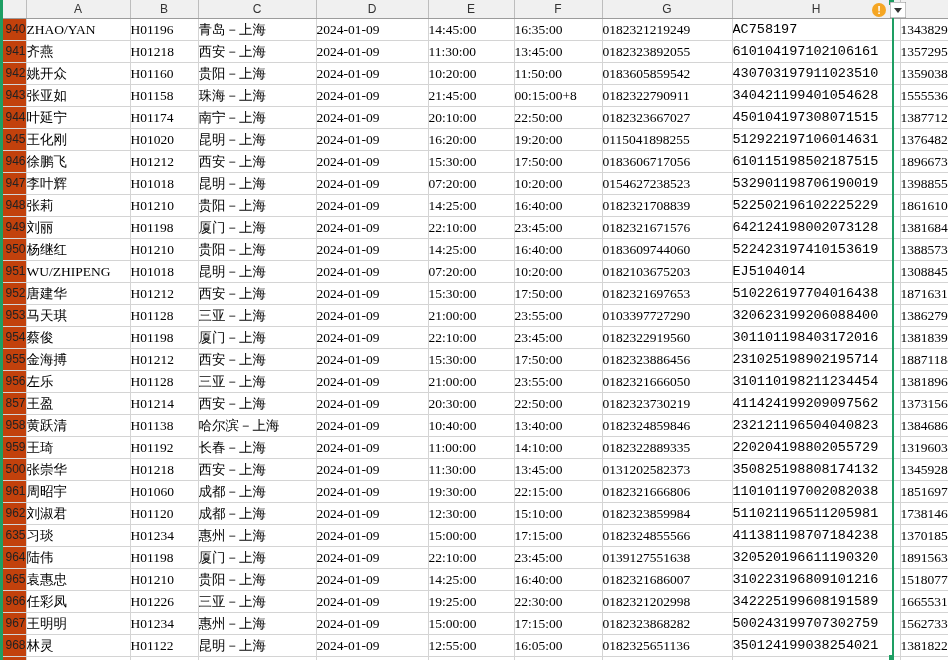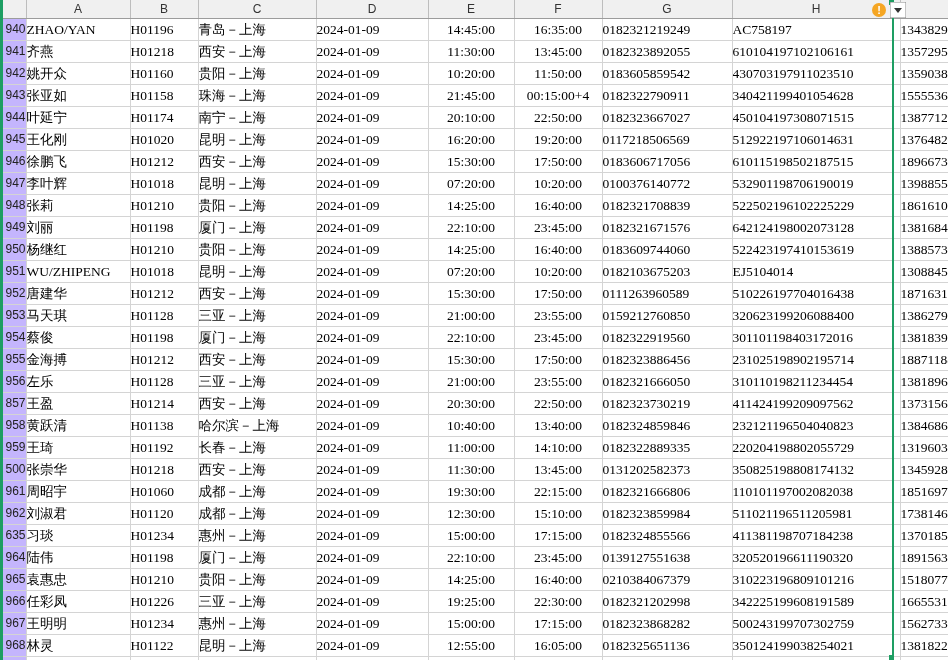--- a/index.html
+++ b/index.html
@@ -46,42 +46,42 @@
     text-align: center;
     font-family: "Liberation Sans", sans-serif;
     font-size: 12px;
     height: 18px;
     line-height: 18px;
     border-right: 1px solid #bdbdbd;
     border-bottom: 1px solid #9c9c9c;
   }
   
   td.rownum {
-    background: #c4b5fd;
+    background: #c2410c;
     color: #222222;
     text-align: right;
     padding-right: 3px;
     font-family: "Liberation Sans", sans-serif;
     font-size: 12px;
     border-right: 1px solid #9c9c9c;
     border-bottom: 1px solid #bdbdbd;
     width: 26px;
   }
   td.cell {
     padding-left: 3px;
     padding-right: 3px;
   }
   .c-name   { width: 104px; }
   .c-code   { width: 68px;  }
   .c-route  { width: 118px; }
   .c-date   { width: 112px; }
-  .c-time1  { width: 86px;  text-align: center; }
-  .c-time2  { width: 88px; text-align: center;  }
+  .c-time1  { width: 86px;  }
+  .c-time2  { width: 88px;  }
   .c-num1   { width: 130px; }
-  .c-num2   { width: 168px; }
+  .c-num2   { width: 168px; font-family: Liberation Mono, monospace; }
 
   
   .selband {
     position: absolute;
     top: 0;
     left: 892px;
     width: 2px;
     height: 660px;
     background: #1e9e63;
     z-index: 40;
@@ -188,21 +188,21 @@
           <td class="cell c-num2">430703197911023510</td>
           <td class="cell c-clip">13590388</td>
         </tr>
         <tr>
           <td class="rownum">943</td>
           <td class="cell c-name">张亚如</td>
           <td class="cell c-code">H01158</td>
           <td class="cell c-route">珠海－上海</td>
           <td class="cell c-date">2024-01-09</td>
           <td class="cell c-time1">21:45:00</td>
-          <td class="cell c-time2">00:15:00+4</td>
+          <td class="cell c-time2">00:15:00+8</td>
           <td class="cell c-num1">0182322790911</td>
           <td class="cell c-num2">340421199401054628</td>
           <td class="cell c-clip">15555361</td>
         </tr>
         <tr>
           <td class="rownum">944</td>
           <td class="cell c-name">叶延宁</td>
           <td class="cell c-code">H01174</td>
           <td class="cell c-route">南宁－上海</td>
           <td class="cell c-date">2024-01-09</td>
@@ -213,21 +213,21 @@
           <td class="cell c-clip">13877124</td>
         </tr>
         <tr>
           <td class="rownum">945</td>
           <td class="cell c-name">王化刚</td>
           <td class="cell c-code">H01020</td>
           <td class="cell c-route">昆明－上海</td>
           <td class="cell c-date">2024-01-09</td>
           <td class="cell c-time1">16:20:00</td>
           <td class="cell c-time2">19:20:00</td>
-          <td class="cell c-num1">0117218506569</td>
+          <td class="cell c-num1">0115041898255</td>
           <td class="cell c-num2">512922197106014631</td>
           <td class="cell c-clip">13764826</td>
         </tr>
         <tr>
           <td class="rownum">946</td>
           <td class="cell c-name">徐鹏飞</td>
           <td class="cell c-code">H01212</td>
           <td class="cell c-route">西安－上海</td>
           <td class="cell c-date">2024-01-09</td>
           <td class="cell c-time1">15:30:00</td>
@@ -237,21 +237,21 @@
           <td class="cell c-clip">18966733</td>
         </tr>
         <tr>
           <td class="rownum">947</td>
           <td class="cell c-name">李叶辉</td>
           <td class="cell c-code">H01018</td>
           <td class="cell c-route">昆明－上海</td>
           <td class="cell c-date">2024-01-09</td>
           <td class="cell c-time1">07:20:00</td>
           <td class="cell c-time2">10:20:00</td>
-          <td class="cell c-num1">0100376140772</td>
+          <td class="cell c-num1">0154627238523</td>
           <td class="cell c-num2">532901198706190019</td>
           <td class="cell c-clip">13988557</td>
         </tr>
         <tr>
           <td class="rownum">948</td>
           <td class="cell c-name">张莉</td>
           <td class="cell c-code">H01210</td>
           <td class="cell c-route">贵阳－上海</td>
           <td class="cell c-date">2024-01-09</td>
           <td class="cell c-time1">14:25:00</td>
@@ -297,33 +297,33 @@
           <td class="cell c-clip">13088454</td>
         </tr>
         <tr>
           <td class="rownum">952</td>
           <td class="cell c-name">唐建华</td>
           <td class="cell c-code">H01212</td>
           <td class="cell c-route">西安－上海</td>
           <td class="cell c-date">2024-01-09</td>
           <td class="cell c-time1">15:30:00</td>
           <td class="cell c-time2">17:50:00</td>
-          <td class="cell c-num1">0111263960589</td>
+          <td class="cell c-num1">0182321697653</td>
           <td class="cell c-num2">510226197704016438</td>
           <td class="cell c-clip">18716313</td>
         </tr>
         <tr>
           <td class="rownum">953</td>
           <td class="cell c-name">马天琪</td>
           <td class="cell c-code">H01128</td>
           <td class="cell c-route">三亚－上海</td>
           <td class="cell c-date">2024-01-09</td>
           <td class="cell c-time1">21:00:00</td>
           <td class="cell c-time2">23:55:00</td>
-          <td class="cell c-num1">0159212760850</td>
+          <td class="cell c-num1">0103397727290</td>
           <td class="cell c-num2">320623199206088400</td>
           <td class="cell c-clip">13862797</td>
         </tr>
         <tr>
           <td class="rownum">954</td>
           <td class="cell c-name">蔡俊</td>
           <td class="cell c-code">H01198</td>
           <td class="cell c-route">厦门－上海</td>
           <td class="cell c-date">2024-01-09</td>
           <td class="cell c-time1">22:10:00</td>
@@ -453,21 +453,21 @@
           <td class="cell c-clip">18915637</td>
         </tr>
         <tr>
           <td class="rownum">965</td>
           <td class="cell c-name">袁惠忠</td>
           <td class="cell c-code">H01210</td>
           <td class="cell c-route">贵阳－上海</td>
           <td class="cell c-date">2024-01-09</td>
           <td class="cell c-time1">14:25:00</td>
           <td class="cell c-time2">16:40:00</td>
-          <td class="cell c-num1">0210384067379</td>
+          <td class="cell c-num1">0182321686007</td>
           <td class="cell c-num2">310223196809101216</td>
           <td class="cell c-clip">15180777</td>
         </tr>
         <tr>
           <td class="rownum">966</td>
           <td class="cell c-name">任彩凤</td>
           <td class="cell c-code">H01226</td>
           <td class="cell c-route">三亚－上海</td>
           <td class="cell c-date">2024-01-09</td>
           <td class="cell c-time1">19:25:00</td>

